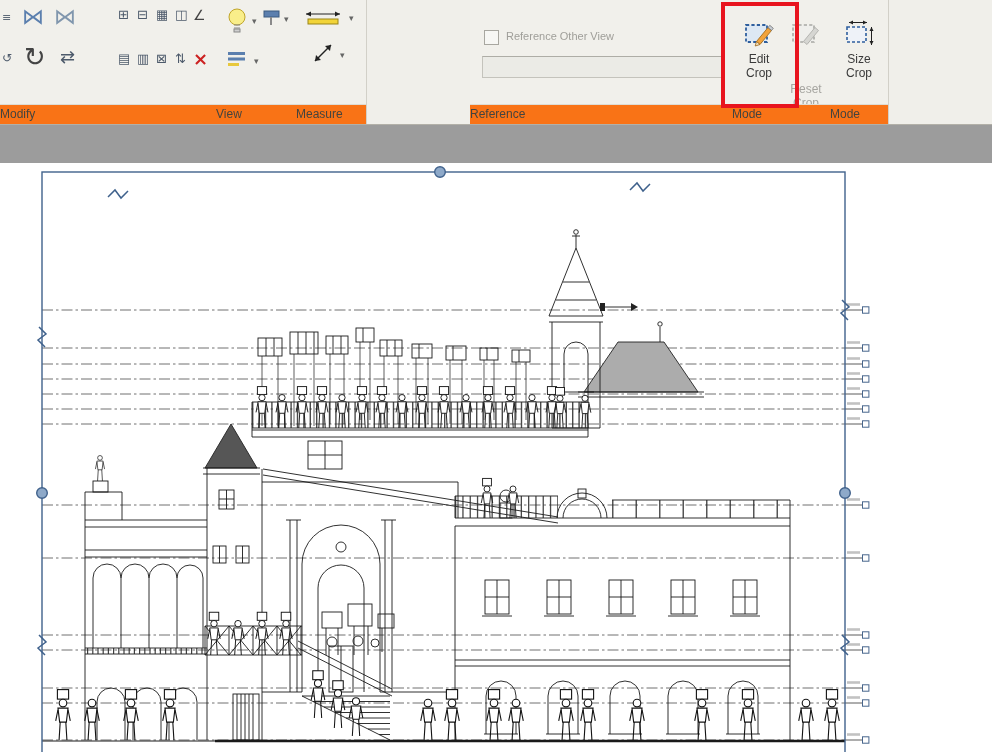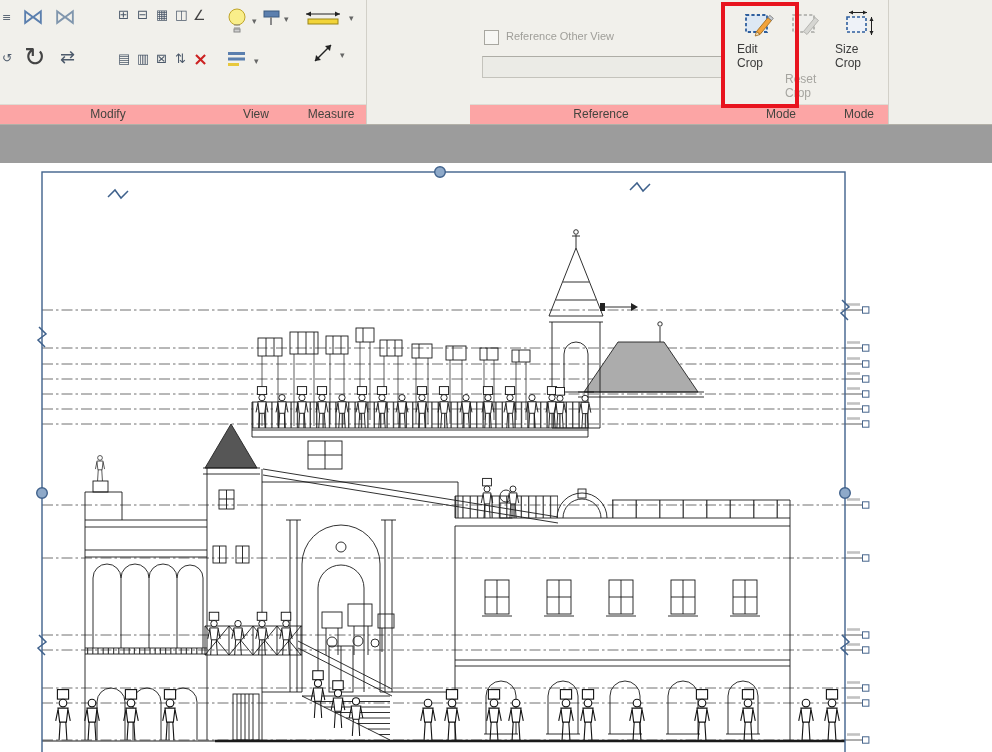--- a/index.html
+++ b/index.html
@@ -2,26 +2,26 @@
 <html><head>
 <meta charset="utf-8">
 <style>
   html,body{margin:0;padding:0;}
   .stage{position:relative;width:992px;height:752px;overflow:hidden;background:#fff;
          font-family:"Liberation Sans",sans-serif;}
   
   .ribbon{position:absolute;left:0;top:0;width:992px;height:124px;background:#f0efea;
           border-bottom:1px solid #b2b0a8;}
   .panel{position:absolute;top:0;height:124px;border-right:1px solid #d2d0c8;background:#f1f0eb;}
-  .plabel{position:absolute;left:0;right:0;bottom:0;height:19px;background:#fca5a5;
-          border-top:1px solid #dedcd4;color:#44443f;font-size:12px;text-align:center;line-height:19px;}
+  .plabel{position:absolute;left:0;right:0;bottom:0;height:19px;background:#f97316;
+          border-top:1px solid #dedcd4;color:#44443f;font-size:12px;text-align:left;line-height:19px;}
   .gl{position:absolute;color:#4d5a6b;font-family:"DejaVu Sans",sans-serif;line-height:1;}
   .dd{position:absolute;color:#666;font-size:9px;font-family:"DejaVu Sans",sans-serif;}
   .icn{position:absolute;}
-  .btn{position:absolute;top:2px;height:98px;}
+  .btn{position:absolute;top:12px;height:98px;text-align:center;}
   .btn .bicon{display:block;margin:6px auto 2px auto;}
   .btn .lbl{display:block;font-size:12px;line-height:1.2;color:#3a3a3a;white-space:normal;padding:0 1px;}
   .btn.disabled .lbl{color:#a6a5a0;margin-top:32px;}
   .chk{position:absolute;width:13px;height:13px;background:#f7f7f4;border:1px solid #a8a7a0;}
   .chklabel{position:absolute;font-size:11px;color:#9f9e99;}
   .combo{position:absolute;background:#ebebe6;border:1px solid #c4c3bc;border-top-color:#aeada6;height:20px;}
   
   .redbox{position:absolute;border:4px solid #e8141e;z-index:60;}
   
   .band{position:absolute;left:0;top:125px;width:992px;height:38px;background:#9c9c9c;}

